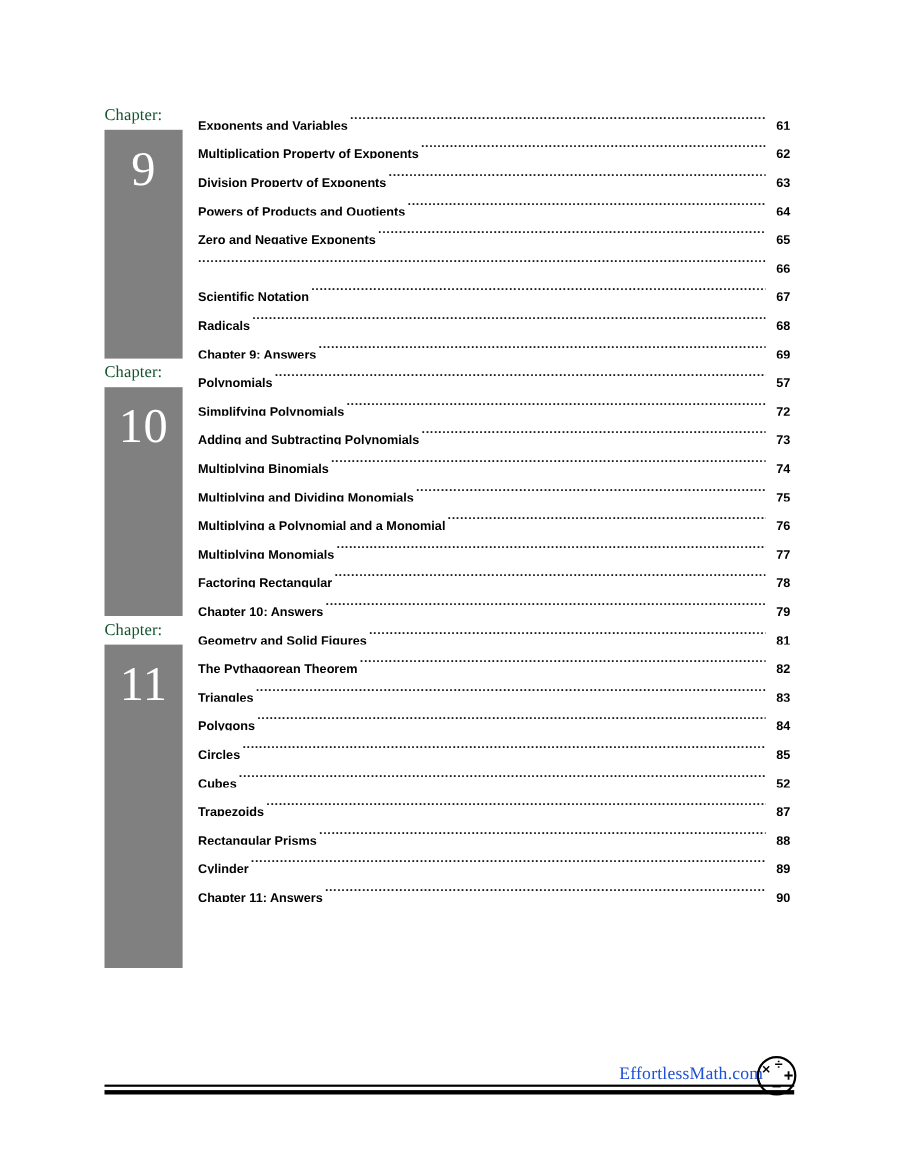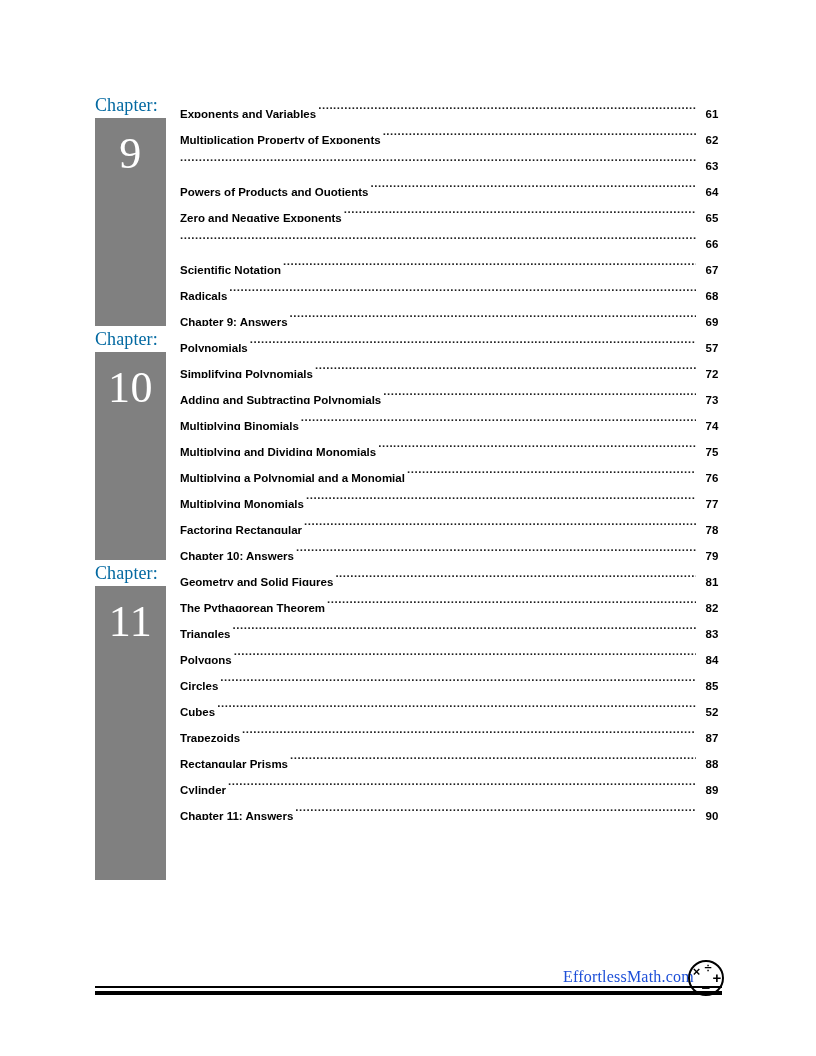--- a/index.html
+++ b/index.html
@@ -40,22 +40,22 @@
   
   .chapter-rail {
     position: absolute;
     left: 0;
     top: 0;
     width: 75px;
   }
 
   .chapter-word {
     font-family: "Liberation Serif", serif;
-    font-size: 18px;
-    color: #0369a1;
+    font-size: 15px;
+    color: #14532d;
     line-height: 26px;
     height: 26px;
     white-space: nowrap;
     letter-spacing: 0.1px;
   }
 
   .chapter-block {
     background: #808080;
     width: 71px;
     color: #ffffff;
@@ -183,20 +183,21 @@
             <span class="entry-title">Exponents and Variables</span>
             <span class="entry-leader"></span>
             <span class="entry-page">61</span>
           </div>
           <div class="entry">
             <span class="entry-title">Multiplication Property of Exponents</span>
             <span class="entry-leader"></span>
             <span class="entry-page">62</span>
           </div>
           <div class="entry">
+            <span class="entry-title">Division Property of Exponents</span>
             <span class="entry-leader"></span>
             <span class="entry-page">63</span>
           </div>
           <div class="entry">
             <span class="entry-title">Powers of Products and Quotients</span>
             <span class="entry-leader"></span>
             <span class="entry-page">64</span>
           </div>
           <div class="entry">
             <span class="entry-title">Zero and Negative Exponents</span>

